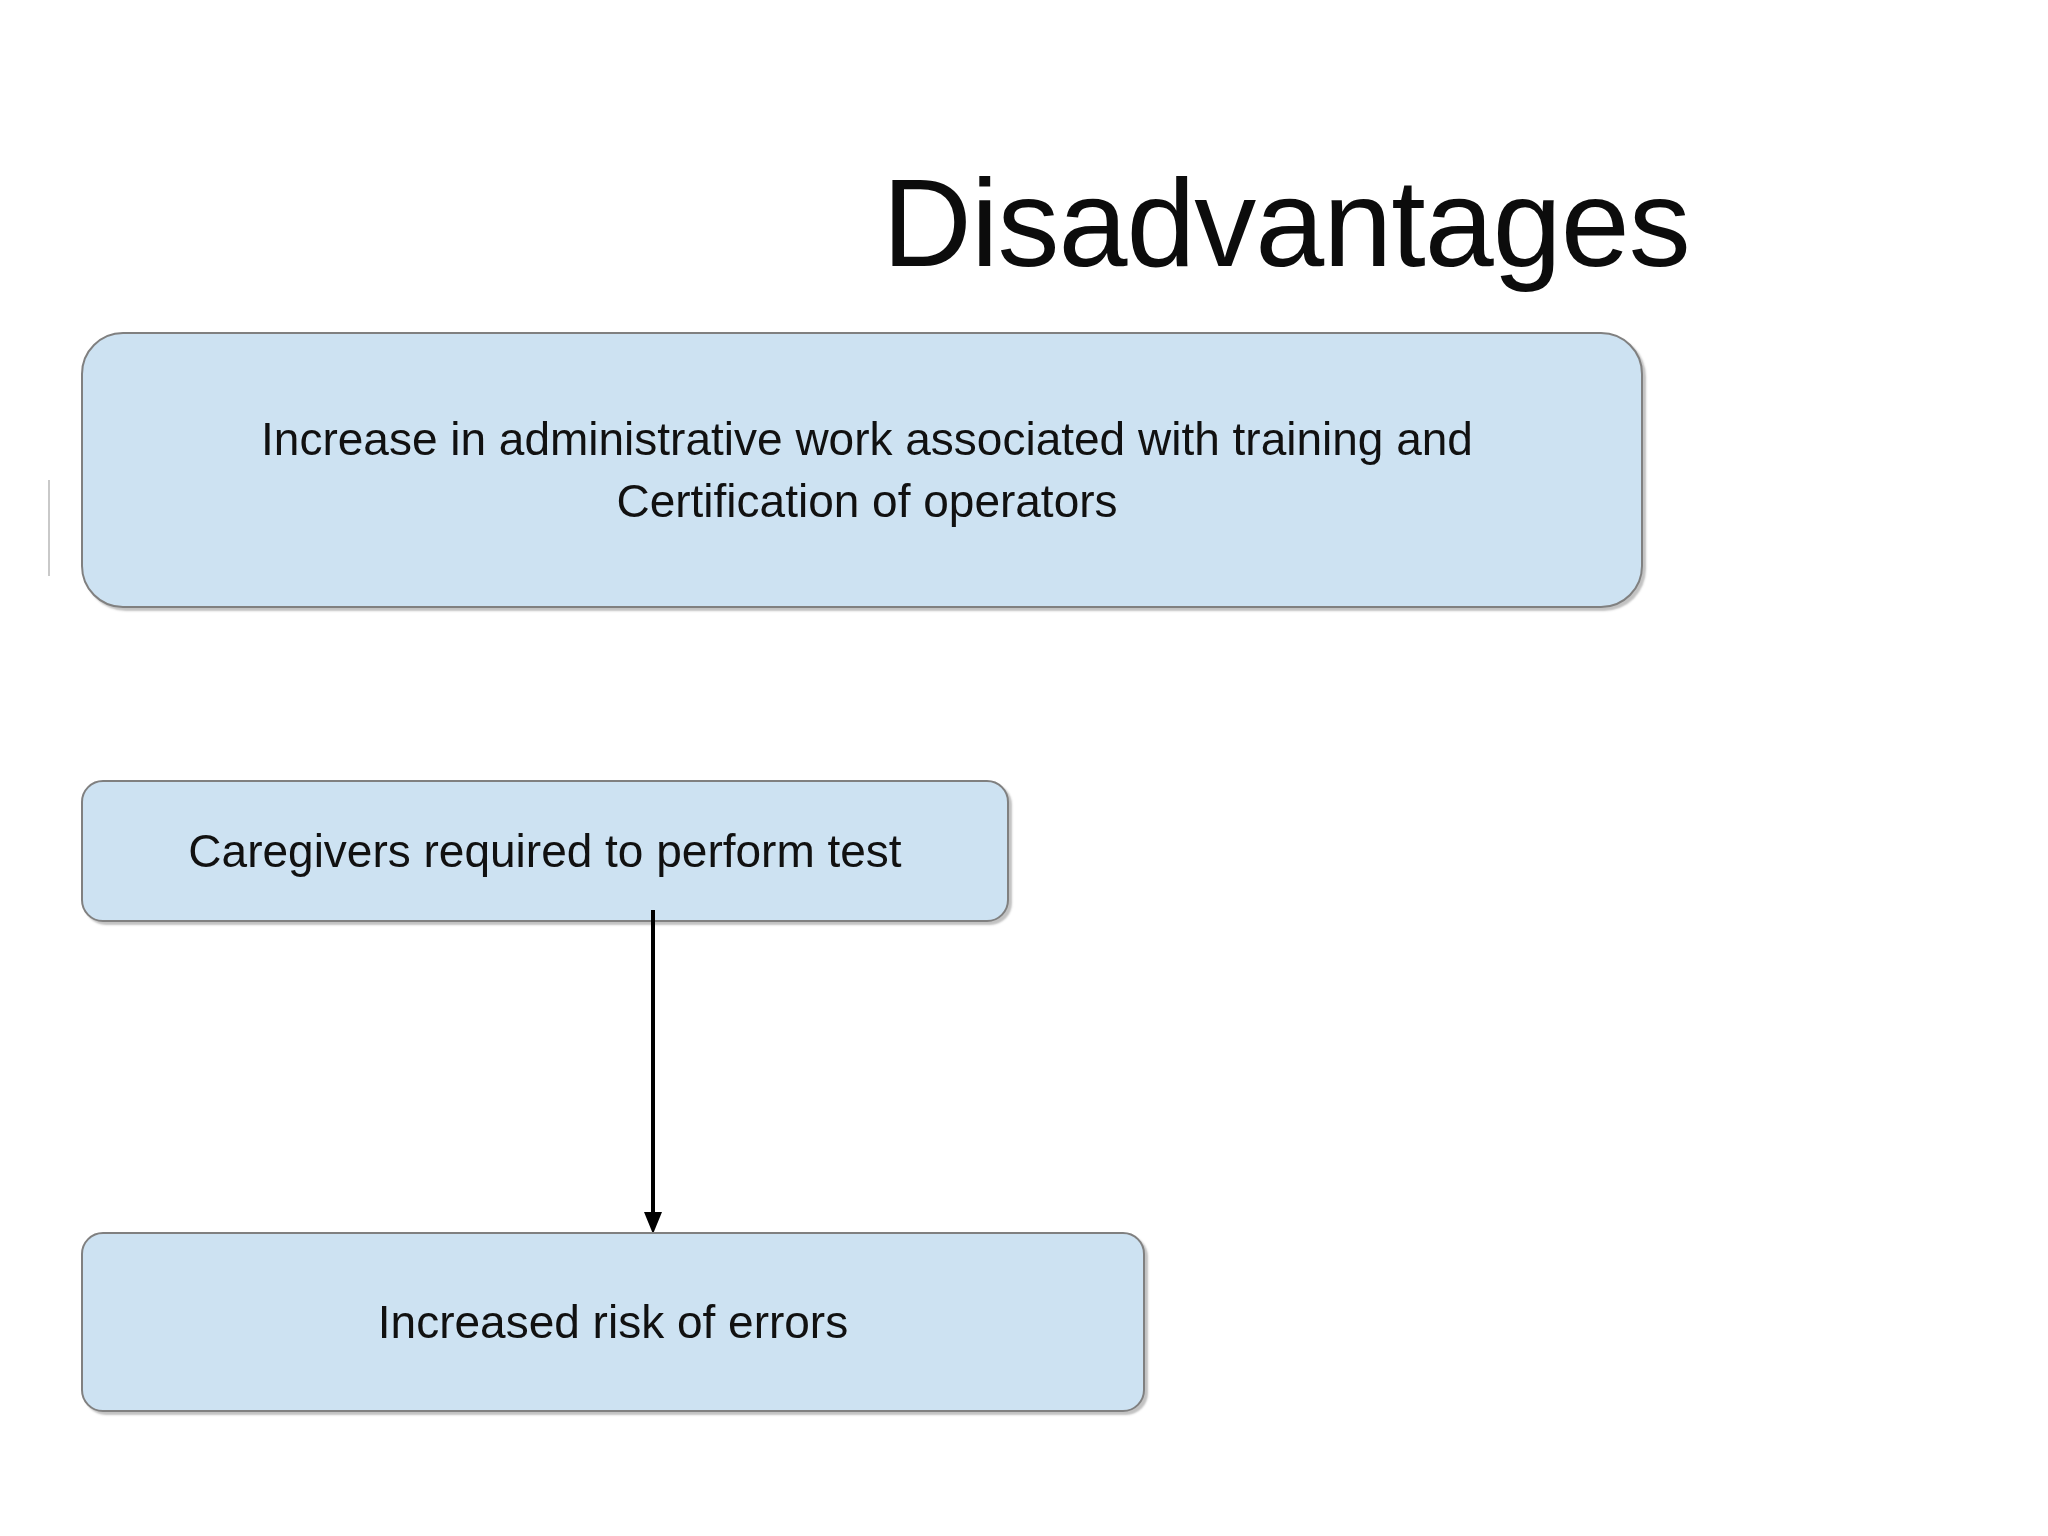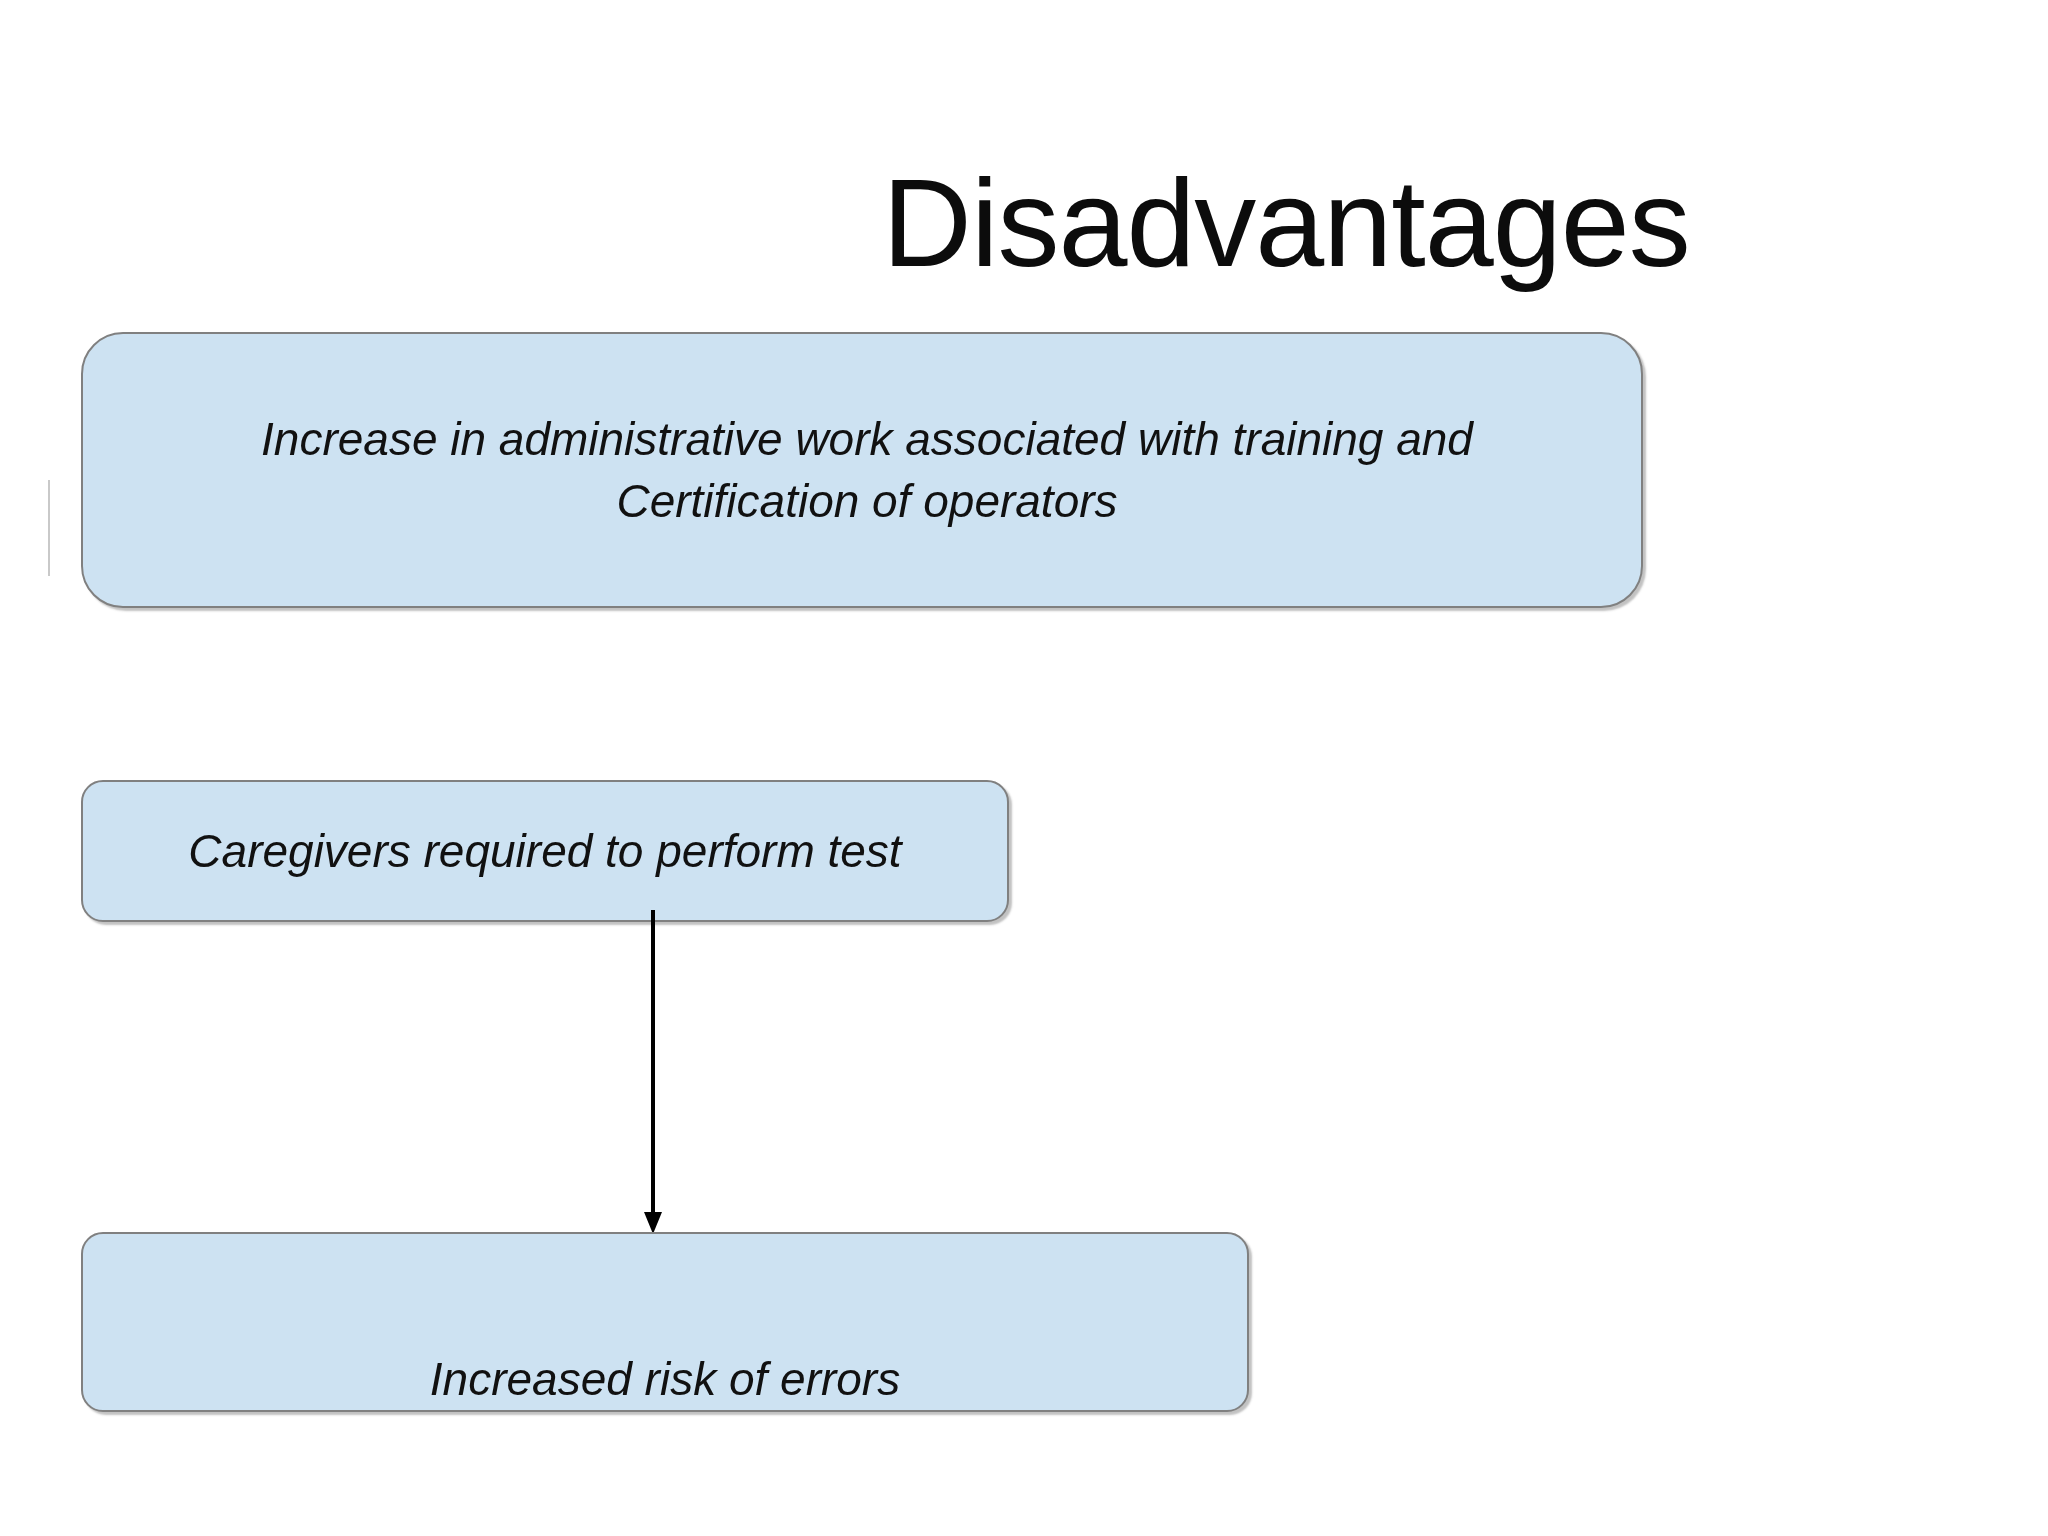--- a/index.html
+++ b/index.html
@@ -47,21 +47,20 @@
     background: #cde2f2;
     border: 2px solid #808080;
     box-shadow: 3px 3px 2px rgba(120,120,120,0.45);
     display: flex;
     align-items: center;
     justify-content: center;
     color: #111111;
     font-size: 46px;
     line-height: 62px;
     text-align: center;
-    font-style: italic;
   }
 
   #node-admin-work {
     left: 50px;
     top: 332px;
     width: 1562px;
     height: 276px;
     border-radius: 42px;
   }
   #node-admin-work .node-text {
@@ -74,24 +73,23 @@
     left: 50px;
     top: 780px;
     width: 928px;
     height: 142px;
     border-radius: 22px;
   }
 
   #node-risk-errors {
     left: 50px;
     top: 1232px;
-    width: 1168px;
+    width: 1064px;
     height: 180px;
     border-radius: 22px;
-    align-items: flex-end;
   }
 
   
   #connector-arrow {
     position: absolute;
     left: 600px;
     top: 910px;
     width: 60px;
     height: 330px;
     pointer-events: none;

